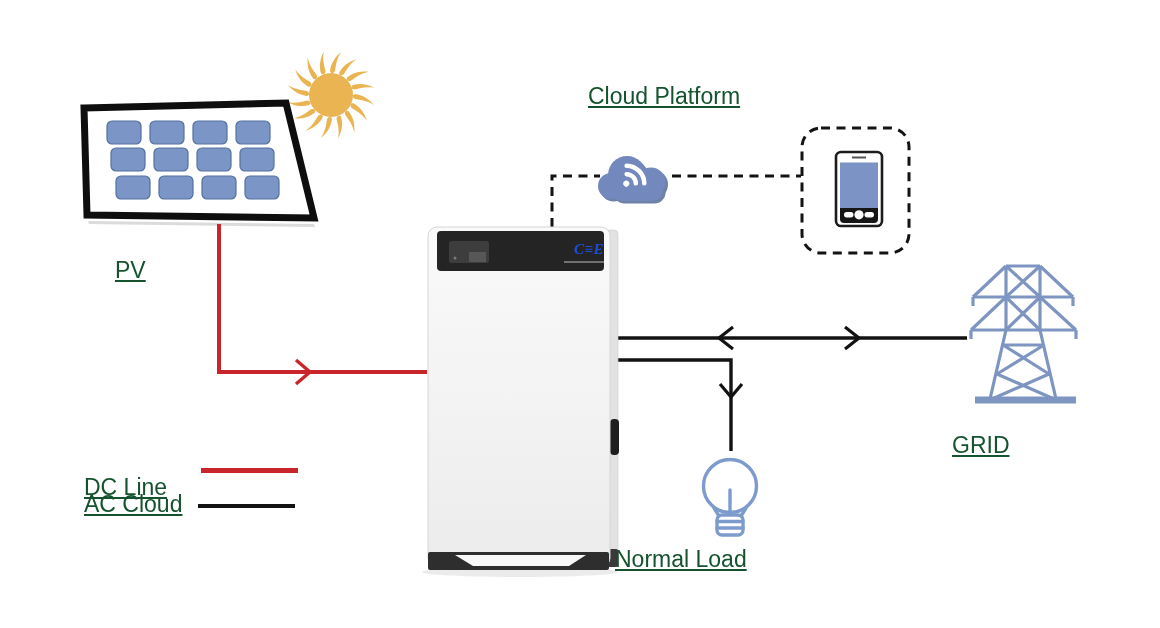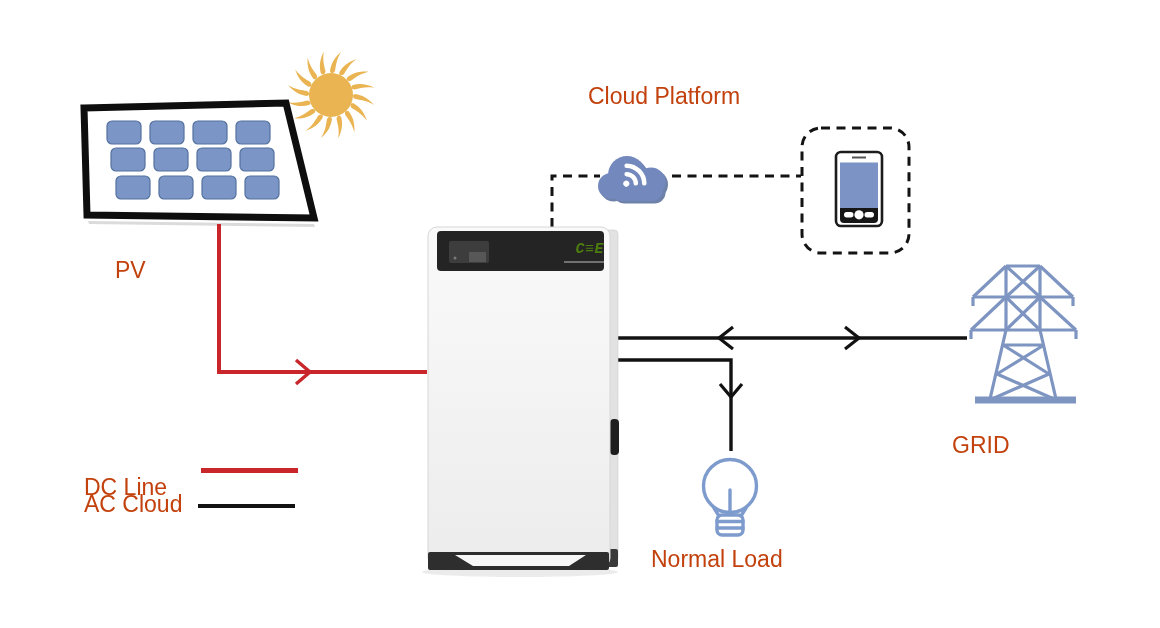--- a/index.html
+++ b/index.html
@@ -6,25 +6,25 @@
     --dc-line:#C9262C; --ac-line:#121212; --sun:#E9B451;
     --panel-cell:#7B96C6; --panel-cell-border:#54719E;
     --cloud:#7388BD; --cloud-shadow:#5F749F;
     --phone-screen:#7B93C5; --tower:#7E95C2; --bulb:#7E9BCE;
   }
   *{margin:0;padding:0;box-sizing:border-box;}
   body{width:1160px;height:628px;overflow:hidden;background:#ffffff;
        font-family:"Liberation Sans",sans-serif;}
   .stage{position:relative;width:1160px;height:628px;background:#fff;}
   .stage svg.layer{position:absolute;left:0;top:0;}
-  .lbl{position:absolute;color:#c2410c;font-size:23px;line-height:1.1;white-space:nowrap;}
+  .lbl{position:absolute;color:#14532d;font-size:23px;line-height:1.1;white-space:nowrap;text-decoration:underline;}
   .swatch{position:absolute;}
   .logo{position:absolute;left:556px;top:241px;width:48px;text-align:right;
-        color:#4d7c0f;font-size:15px;font-weight:800;font-style:italic;
-        letter-spacing:.5px;font-family:Liberation Mono, monospace;}
+        color:#1d4ed8;font-size:15px;font-weight:800;font-style:italic;
+        letter-spacing:.5px;font-family:Liberation Serif, serif;}
   .logo-tagline{position:absolute;left:564px;top:261px;width:40px;height:2px;
         background:#8b8b8b;opacity:.75;}
 </style>
 </head>
 <body>
 
 <div class="stage">
 
   <svg class="layer" width="1160" height="628" viewBox="0 0 1160 628">
     <defs>
@@ -156,21 +156,21 @@
       <path d="M714,508 L719,516 M746,508 L741,516"></path>
       <line x1="730" y1="490" x2="730" y2="514"></line>
       <rect x="717" y="515" width="26" height="20" rx="5"></rect>
       <path d="M717,521.5 H743 M717,528 H743"></path>
     </g>
   </svg>
 
   <div class="lbl" style="left:115px;top:258px;">PV</div>
   <div class="lbl" style="left:588px;top:84px;">Cloud Platform</div>
   <div class="lbl" style="left:952px;top:433px;">GRID</div>
-  <div class="lbl" style="left:651px;top:547px;">Normal Load</div>
+  <div class="lbl" style="left:615px;top:547px;">Normal Load</div>
 
   <div class="logo">C≡E</div>
   <div class="logo-tagline"></div>
 
   <div>
     <div class="lbl" style="left:84px;top:475px;">DC Line</div>
     <div class="swatch" style="left:201px;top:468px;width:97px;height:4.5px;background:var(--dc-line);"></div>
     <div class="lbl" style="left:84px;top:492px;">AC Cloud</div>
     <div class="swatch" style="left:198px;top:504px;width:97px;height:3.6px;background:var(--ac-line);"></div>
   </div>

